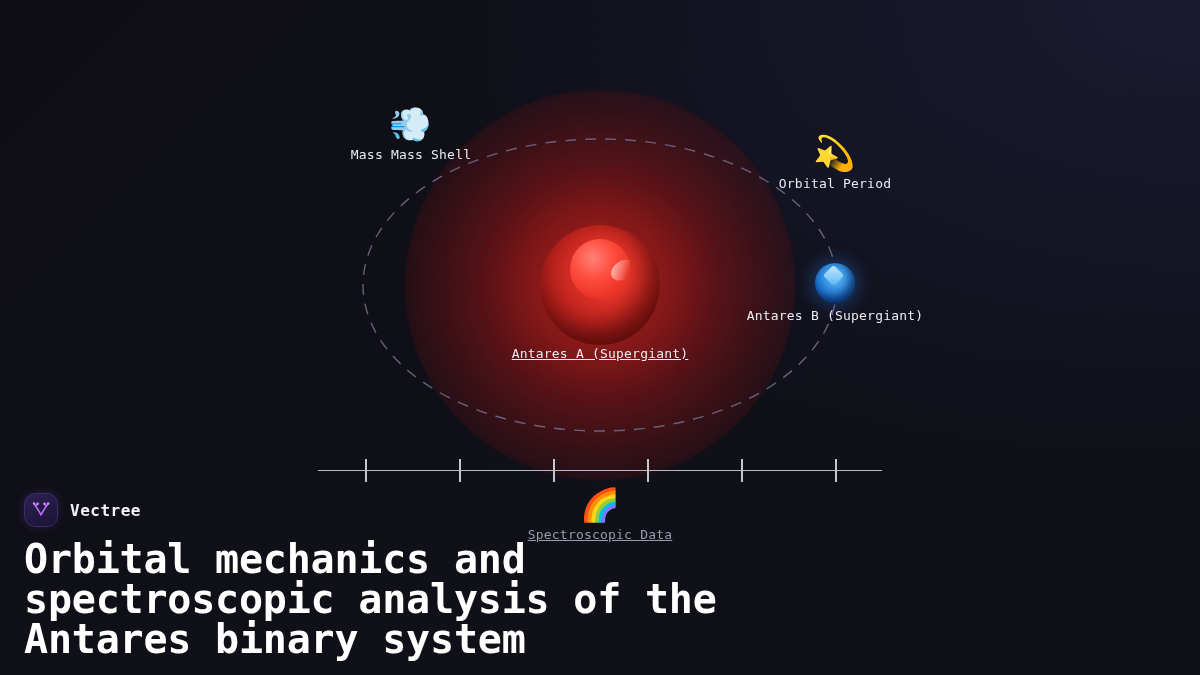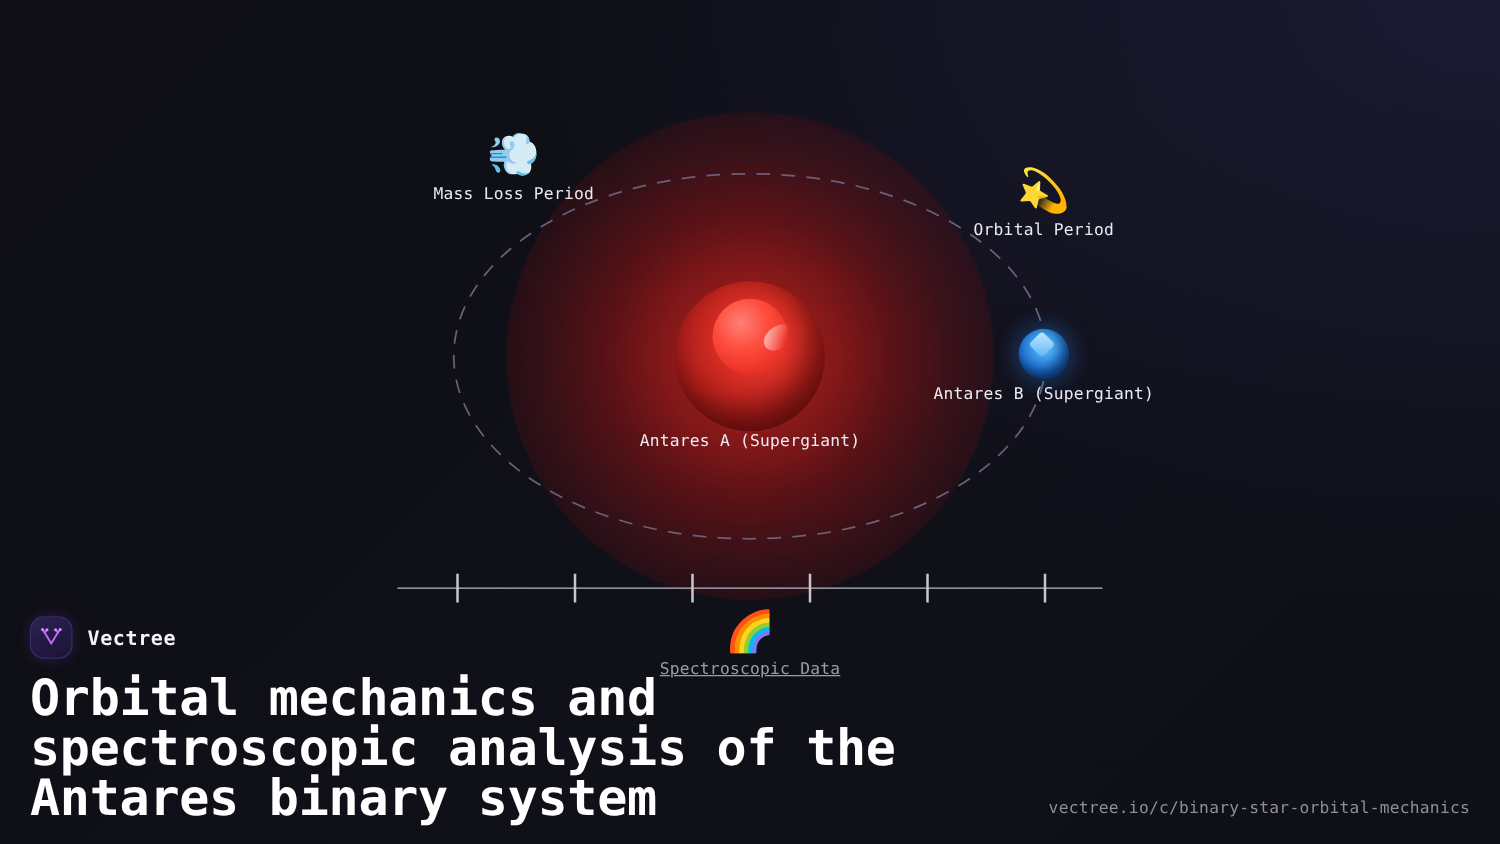--- a/index.html
+++ b/index.html
@@ -70,21 +70,21 @@
   #anno-shell { left:411px; top:104px; }
   #anno-orbit { left:835px; top:133px; }
   #anno-spect { left:600px; top:486px; }
   #anno-spect .ico{ font-size:32px; line-height:38px; }
   #anno-spect .cap{ color:#9b9bab;text-decoration:underline; }
 
   .obj-label{
     position:absolute; transform:translateX(-50%);
     font-size:13px; line-height:16px; color:#ececf4; white-space:nowrap; letter-spacing:.2px;
   }
-  #label-a { left:600px; top:346px; }
+  #label-a { left:600px; top:346px;text-decoration:underline; }
   #label-b { left:835px; top:308px; }
 
   
   .spectrum{ position:absolute; left:318px; top:470px; width:564px; height:1px; background:#b9b9c4; }
   .tick{ position:absolute; top:-11px; width:1.6px; height:23px; background:#c6c6d0; }
 
   
   #footer{ position:absolute; left:0; right:0; bottom:0; padding:0 18px 16px 24px; }
   .brand{ display:flex; align-items:center; gap:12px; margin-bottom:12px; }
   .brand-mark{
@@ -122,21 +122,21 @@
   </div>
   <div class="obj-label" id="label-a">Antares A (Supergiant)</div>
 
   <div class="star-b">
     <div class="star-b-gloss"></div>
   </div>
   <div class="obj-label" id="label-b">Antares B (Supergiant)</div>
 
   <div class="anno" id="anno-shell">
     <span class="ico">💨</span>
-    <span class="cap">Mass Loss Period</span>
+    <span class="cap">Mass Mass Shell</span>
   </div>
 
   <div class="anno" id="anno-orbit">
     <span class="ico">💫</span>
     <span class="cap">Orbital Period</span>
   </div>
 
   <div class="spectrum">
     <div class="tick" style="left:47px"></div>
     <div class="tick" style="left:141px"></div>
@@ -171,14 +171,13 @@
           <circle cx="15.8" cy="5.2" r="1.35"></circle>
           <circle cx="19.8" cy="5.0" r="1.35"></circle>
         </g>
       </svg>
     </span>
     <span class="brand-name">Vectree</span>
   </div>
 
   <div class="headline">Orbital mechanics and spectroscopic analysis of the Antares binary system</div>
 
-  <div class="url">vectree.io/c/binary-star-orbital-mechanics</div>
 </div>
 
 </body></html>

